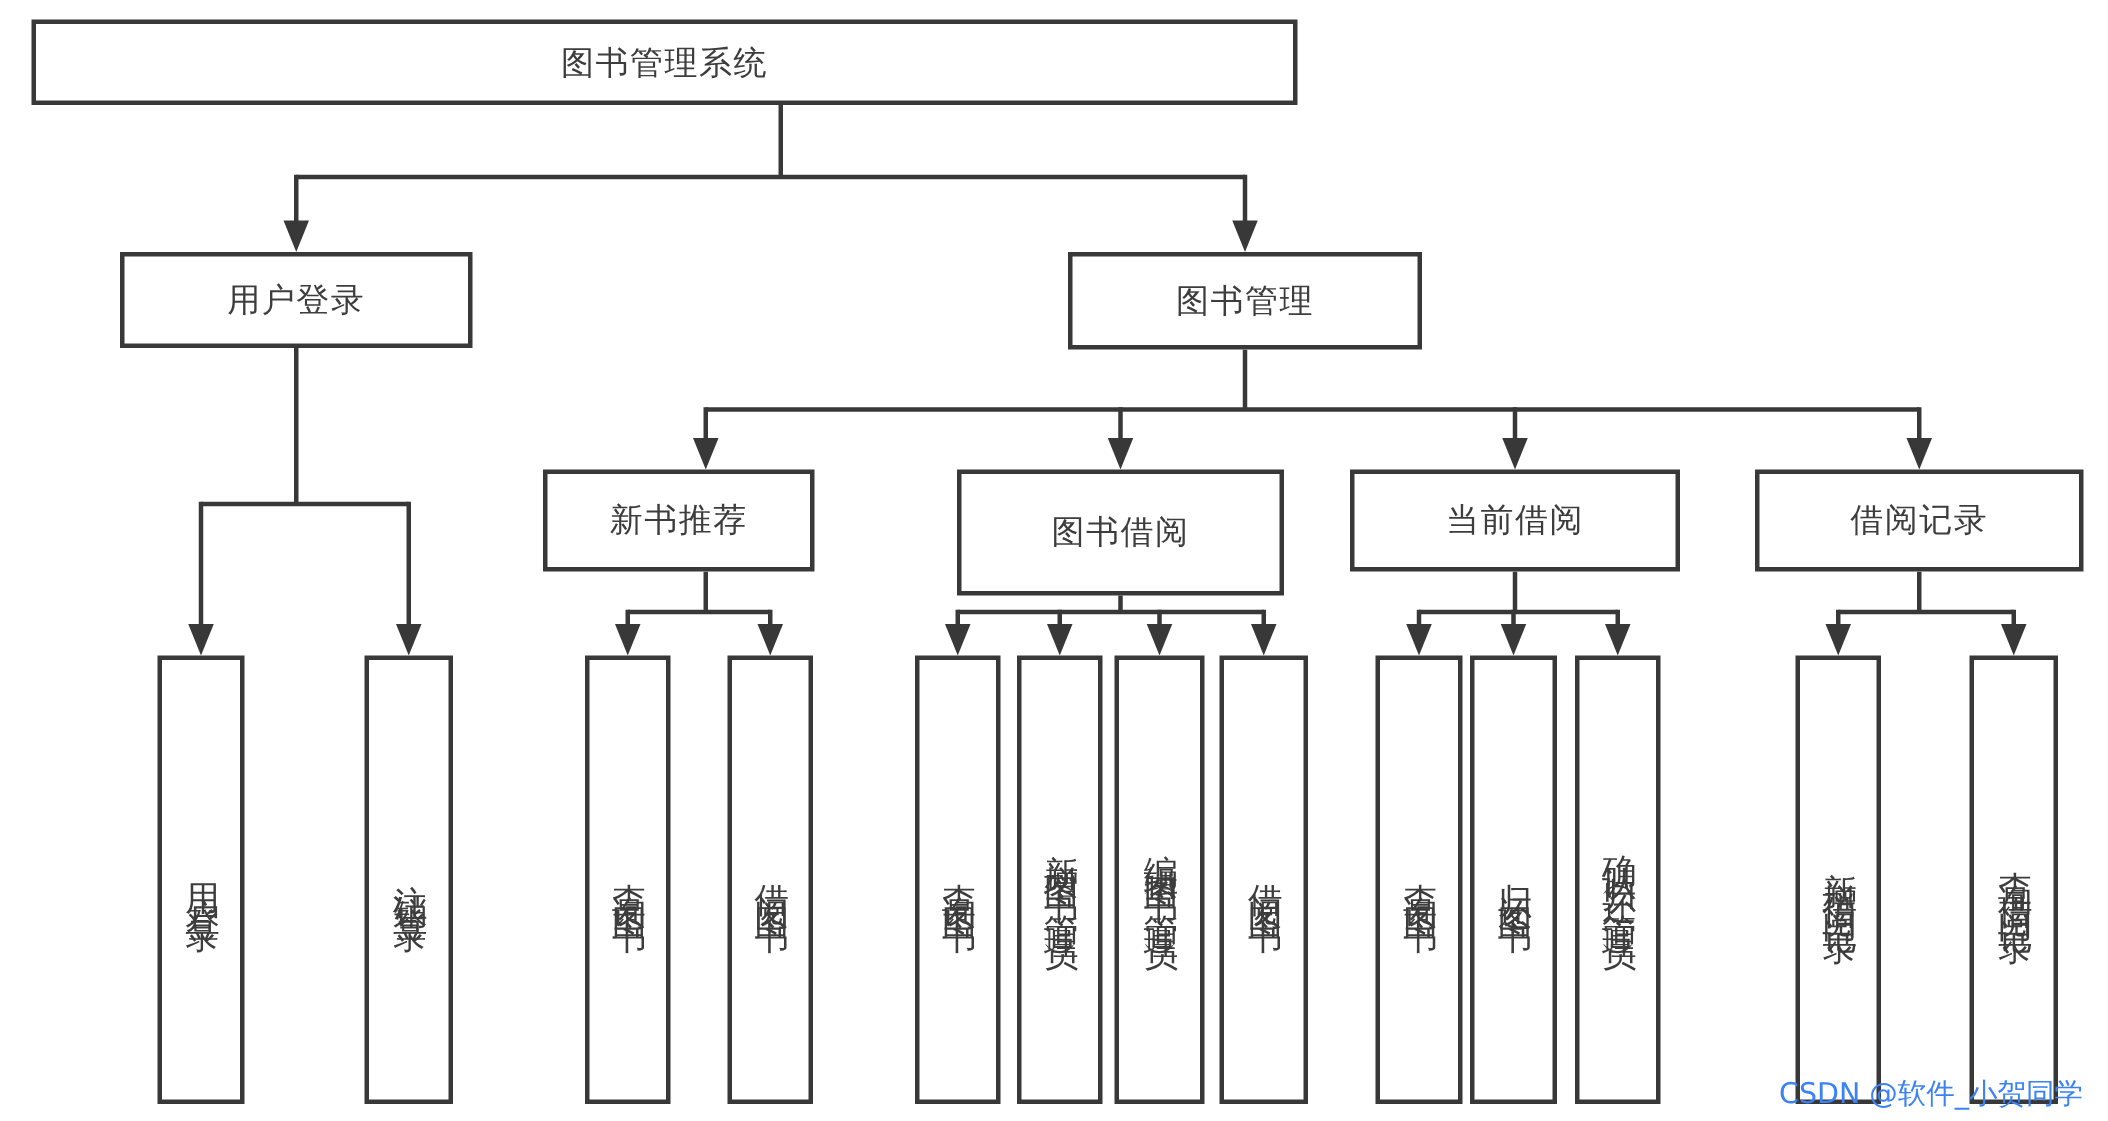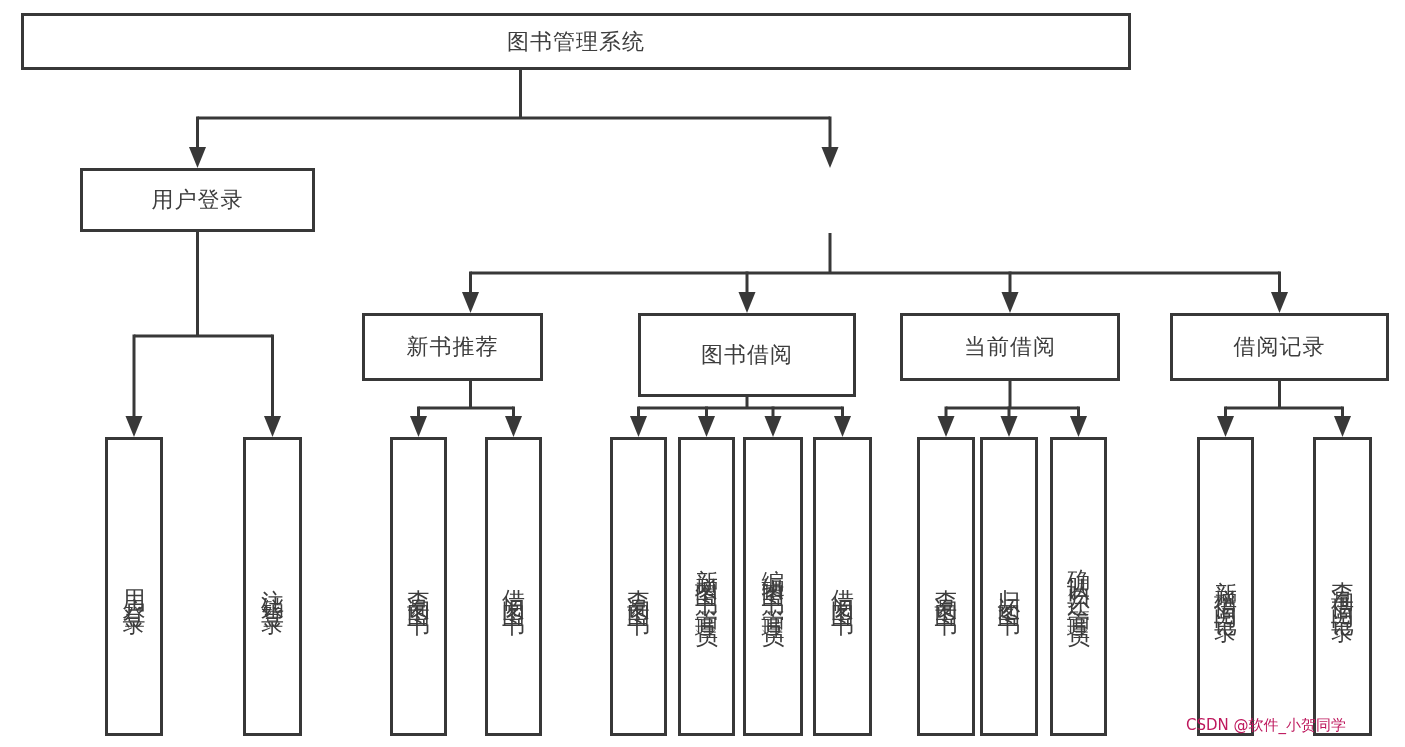--- a/index.html
+++ b/index.html
@@ -24,21 +24,21 @@
     border: 3px solid #383838;
     background: #ffffff;
     display: flex;
     align-items: center;
     justify-content: center;
     font-size: 22px;
     letter-spacing: 1px;
     white-space: nowrap;
   }
   
-  .b-root   { left: 21px;  top: 13px;  width: 1110px; height: 57px; }
+  .b-root   { left: 21px;  top: 13px;  width: 844px; height: 57px; }
   
   .b-user   { left: 80px;  top: 168px; width: 235px; height: 64px; }
   .b-mgmt   { left: 712px; top: 168px; width: 236px; height: 65px; }
   
   .g-new    { left: 362px;  top: 313px; width: 181px; height: 68px; }
   .g-borrow { left: 638px;  top: 313px; width: 218px; height: 84px; }
   .g-cur    { left: 900px;  top: 313px; width: 220px; height: 68px; }
   .g-rec    { left: 1170px; top: 313px; width: 219px; height: 68px; }
   
   .leaf { top: 437px; height: 299px; }
@@ -59,22 +59,22 @@
   .lf7  { left: 813px;  width: 59px; }
   .lf8  { left: 917px;  width: 58px; }
   .lf9  { left: 980px;  width: 58px; }
   .lf10 { left: 1050px; width: 57px; }
   .lf11 { left: 1197px; width: 57px; }
   .lf12 { left: 1313px; width: 59px; }
   .watermark {
     position: absolute;
     left: 1186px;
     top: 716px;
-    font-size: 15px;
-    color: #be185d;
+    font-size: 19px;
+    color: #3b82f6;
     white-space: nowrap;
     z-index: 5;
   }
   .wires path { stroke: #383838; stroke-width: 3; fill: none; }
   .wires polygon { fill: #383838; stroke: none; }
 </style>
 </head>
 <body>
 
 <div class="canvas">
@@ -148,20 +148,23 @@
     </g>
   </svg>
 
   <div class="node b-root">
     <span>图书管理系统</span>
   </div>
 
   <div class="node b-user">
     <span>用户登录</span>
   </div>
+  <div class="node b-mgmt">
+    <span>图书管理</span>
+  </div>
 
   <div class="node g-new">
     <span>新书推荐</span>
   </div>
   <div class="node g-borrow">
     <span>图书借阅</span>
   </div>
   <div class="node g-cur">
     <span>当前借阅</span>
   </div>

